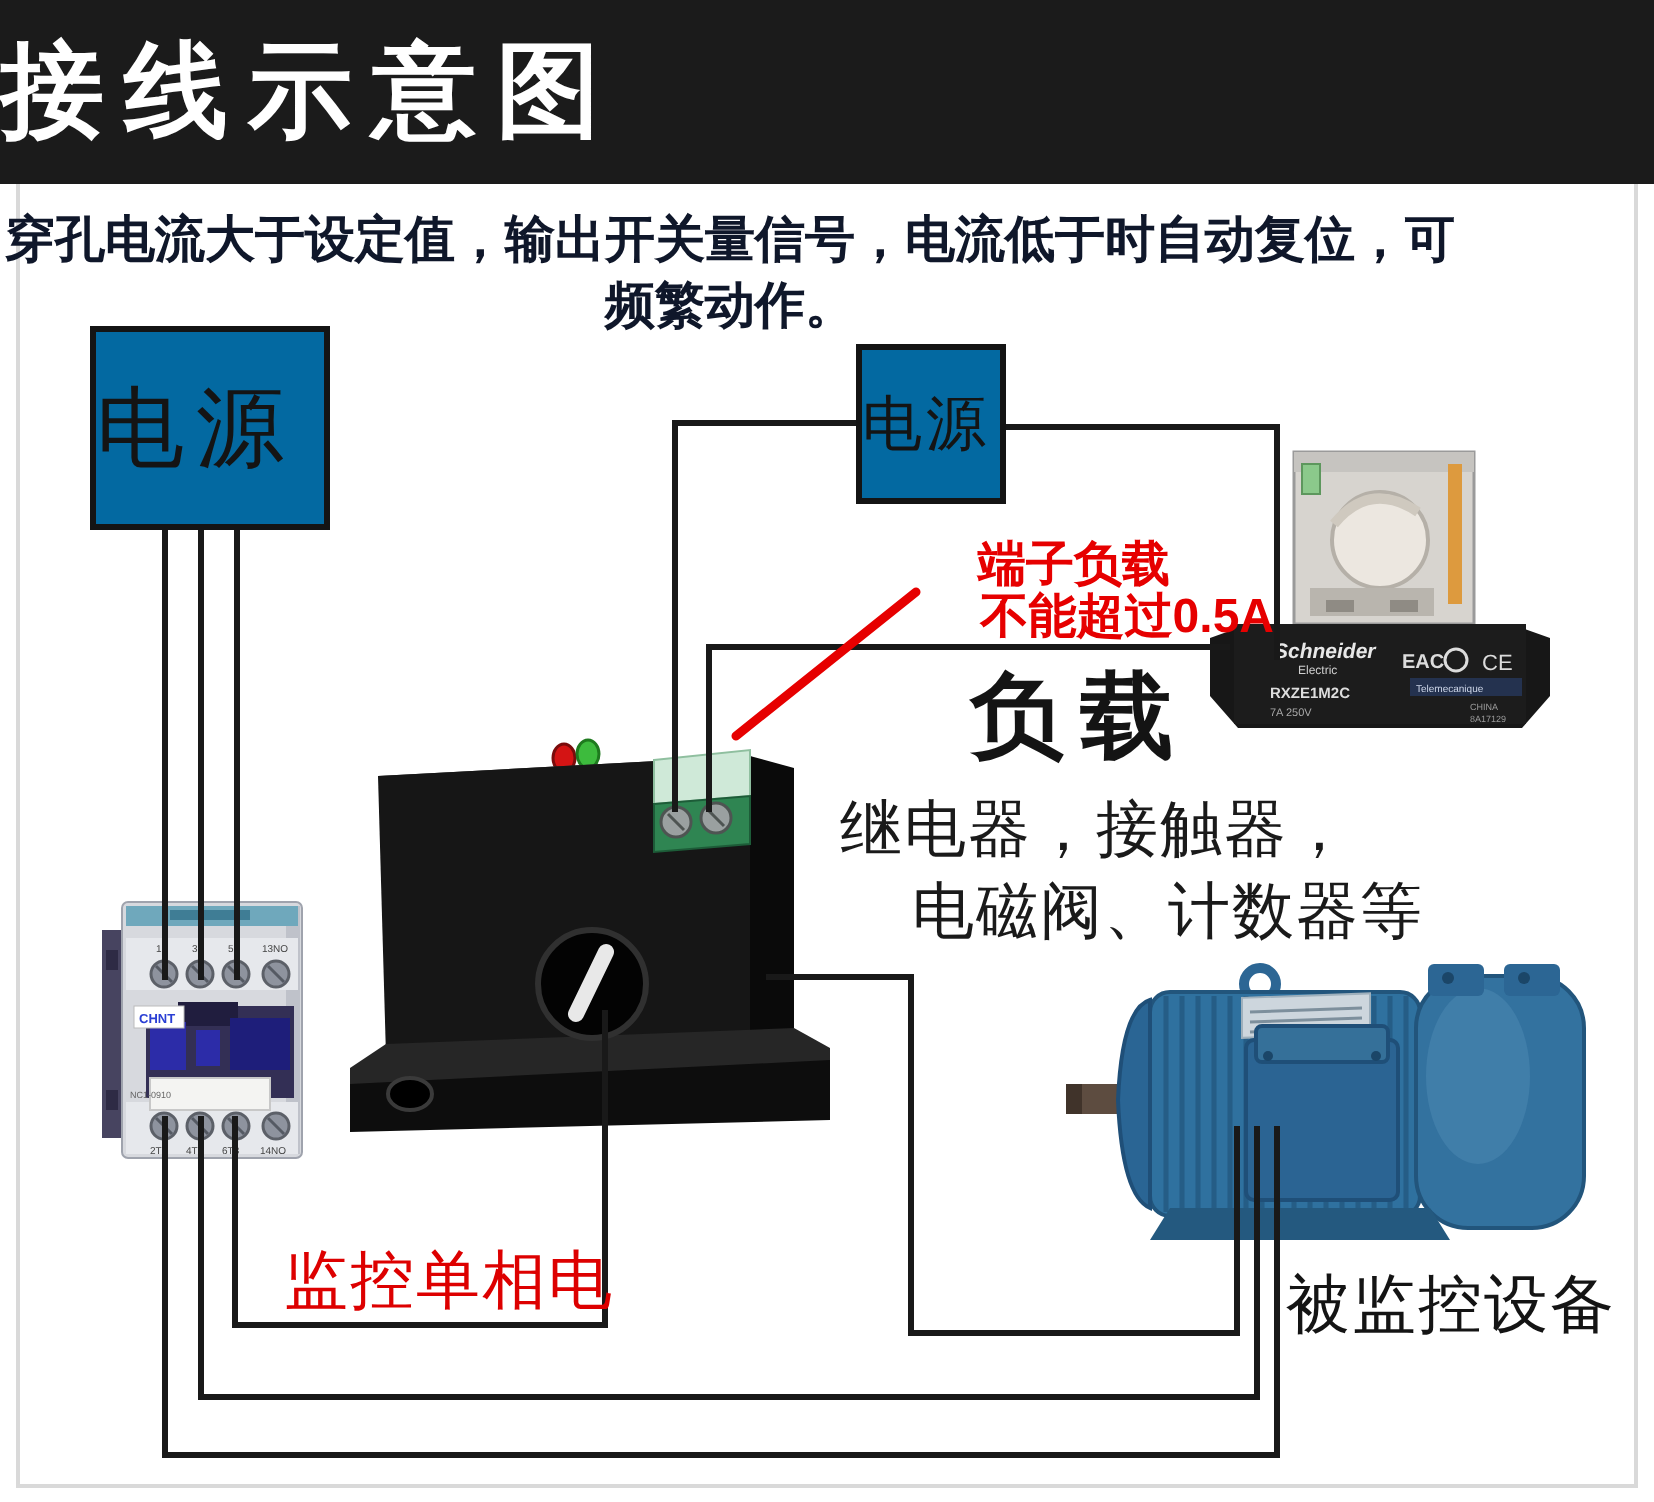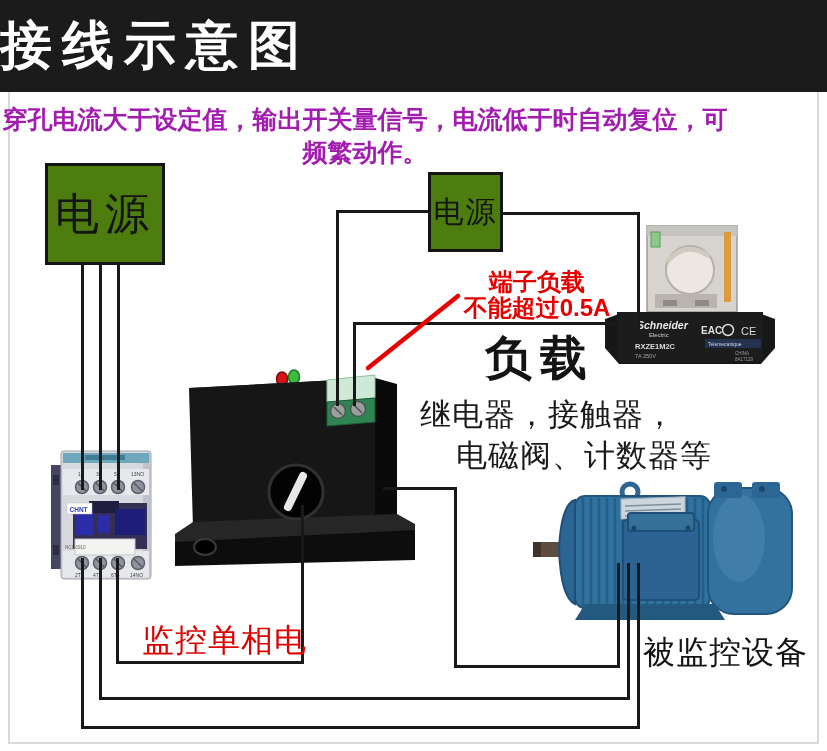--- a/index.html
+++ b/index.html
@@ -5,32 +5,32 @@
   html,body{margin:0;padding:0;background:#ffffff;}
   #stage{position:relative;width:827px;height:751px;background:#ffffff;overflow:hidden;
          font-family:"Liberation Sans","DejaVu Sans",sans-serif;}
   .abs{position:absolute;}
   
   #header{left:0;top:0;width:827px;height:92px;background:#1b1b1b;display:flex;align-items:center;justify-content:flex-start;}
   #header .title{color:#ffffff;font-size:52px;font-weight:bold;letter-spacing:10px;}
   
   #frame{left:8px;top:92px;width:807px;height:650px;border-left:2px solid #d9d9d9;border-right:2px solid #d9d9d9;border-bottom:2px solid #d9d9d9;}
   
-  #subtitle{left:0;top:103px;width:730px;text-align:center;font-size:25px;font-weight:bold;color:#a21caf;}
-  
-  .power-box{background:#4d7c0f;border:3px solid #141414;display:flex;align-items:center;justify-content:center;
+  #subtitle{left:0;top:103px;width:730px;text-align:center;font-size:25px;font-weight:bold;color:#0f172a;}
+  
+  .power-box{background:#0369a1;border:3px solid #141414;display:flex;align-items:center;justify-content:flex-start;
              font-family:"DejaVu Serif","Liberation Serif",serif;color:#141414;}
   #power-left{left:45px;top:163px;width:114px;height:96px;font-size:44px;letter-spacing:6px;}
   #power-top{left:428px;top:172px;width:69px;height:74px;font-size:30px;letter-spacing:2px;}
   
   .wire{position:absolute;background:#191919;}
   
   .red-note{color:#e60000;font-weight:bold;font-size:24px;text-align:center;}
   #warn1{left:447px;top:266px;width:180px;font-family:Liberation Mono, monospace;}
-  #warn2{left:437px;top:292px;width:200px;}
+  #warn2{left:437px;top:292px;width:200px;text-align:right;}
   #load-title{left:440px;top:327px;width:200px;text-align:center;font-size:47px;font-weight:bold;color:#141414;letter-spacing:8px;}
   .load-desc{left:420px;width:300px;font-size:31px;color:#1a1a1a;letter-spacing:1px;}
   #load-desc1{top:394px;}
   #load-desc2{top:435px;margin-left:36px;}
   #monitor-label{left:142px;top:619px;width:220px;font-size:32px;color:#dd0000;letter-spacing:1px;}
   #monitored-label{left:643px;top:631px;width:180px;font-size:32px;color:#141414;letter-spacing:1px;}
   svg text{font-family:"Liberation Sans","DejaVu Sans",sans-serif;}
 </style>
 </head>
 <body>

